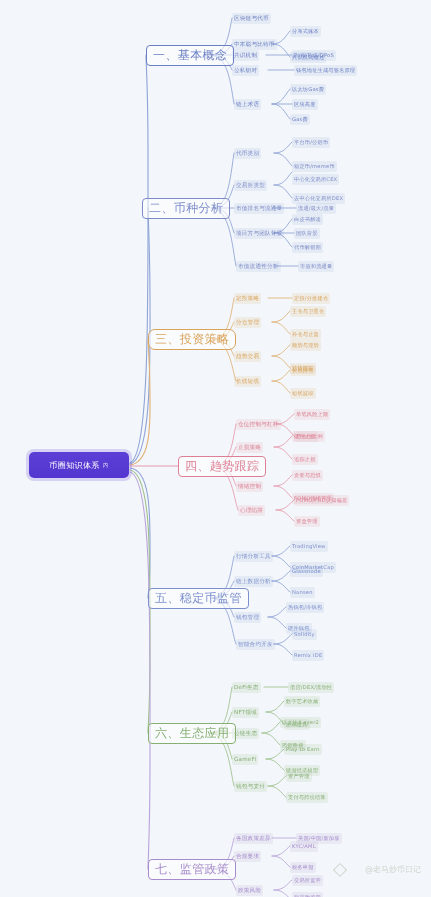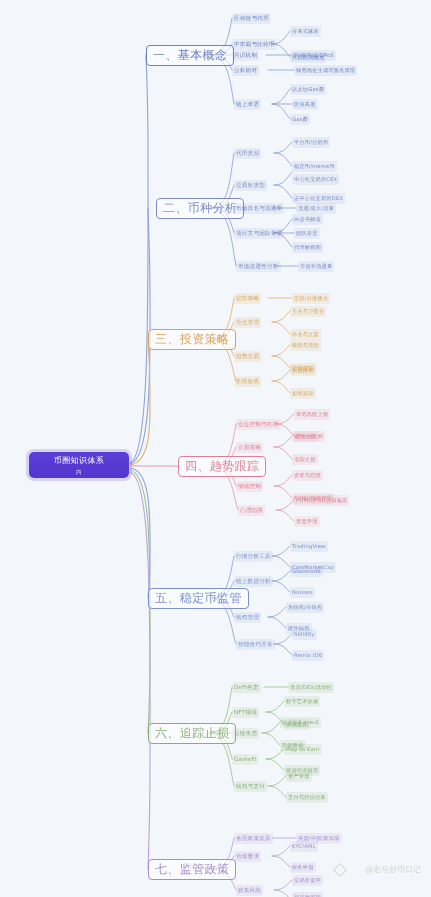--- a/index.html
+++ b/index.html
@@ -20,21 +20,20 @@
     width:100px;height:26px;
     border-radius:5px;
     background:linear-gradient(180deg,#5b3fd6 0%,#5336cf 100%);
     box-shadow:0 0 0 3px rgba(110,80,225,.22);
     display:flex;align-items:center;justify-content:center;
     gap:3px;
     color:#fff;
     font-size:8px;
     letter-spacing:.4px;
     white-space:nowrap;
-    flex-direction:column;
   }
   .root .rsub{font-size:5.5px;opacity:.8;}
 
   
   .b1{
     position:absolute;
     height:21px;
     box-sizing:border-box;
     border:1px solid currentColor;
     border-radius:4px;
@@ -233,39 +232,39 @@
   <div class="n3 c-blue hl-blue" style="left:290px;top:52px;"><span>共识机制概述</span></div>
   <div class="n2 c-blue hl-blue" style="left:232px;top:50px;"><span>共识机制</span></div>
   <div class="n3 c-blue hl-blue" style="left:292px;top:50px;"><span>PoW/PoS/DPoS</span></div>
   <div class="n2 c-blue hl-blue" style="left:232px;top:65px;"><span>公私钥对</span></div>
   <div class="n3 c-blue hl-blue" style="left:294px;top:65px;"><span>钱包地址生成与签名原理</span></div>
   <div class="n2 c-blue hl-blue" style="left:234px;top:99px;"><span>链上术语</span></div>
   <div class="n3 c-blue hl-blue" style="left:290px;top:84px;"><span>以太坊Gas费</span></div>
   <div class="n3 c-blue hl-blue" style="left:292px;top:99px;"><span>区块高度</span></div>
   <div class="n3 c-blue hl-blue" style="left:290px;top:114px;"><span>Gas费</span></div>
 
-  <div class="b1 c-blue2" style="left:156px;top:198px;font-family:Liberation Serif, serif;">
+  <div class="b1 c-blue2" style="left:142px;top:198px;font-family:Liberation Serif, serif;">
     <span>二、币种分析</span>
   </div>
   <div class="n2 c-blue2 hl-blue" style="left:234px;top:148px;"><span>代币类别</span></div>
   <div class="n3 c-blue2 hl-blue" style="left:292px;top:137px;"><span>平台币/公链币</span></div>
   <div class="n3 c-blue2 hl-blue" style="left:292px;top:161px;"><span>稳定币/meme币</span></div>
   <div class="n2 c-blue2 hl-blue" style="left:234px;top:180px;"><span>交易所类型</span></div>
   <div class="n3 c-blue2 hl-blue" style="left:292px;top:174px;"><span>中心化交易所CEX</span></div>
   <div class="n3 c-blue2 hl-blue" style="left:292px;top:193px;"><span>去中心化交易所DEX</span></div>
   <div class="n2 c-blue2 hl-blue" style="left:234px;top:203px;"><span>市值排名与流通量</span></div>
   <div class="n3 c-blue2 hl-blue" style="left:296px;top:203px;"><span>流通/最大/总量</span></div>
   <div class="n2 c-blue2 hl-blue" style="left:234px;top:228px;"><span>项目方与团队背景</span></div>
   <div class="n3 c-blue2 hl-blue" style="left:292px;top:214px;"><span>白皮书解读</span></div>
   <div class="n3 c-blue2 hl-blue" style="left:294px;top:228px;"><span>团队背景</span></div>
   <div class="n3 c-blue2 hl-blue" style="left:292px;top:242px;"><span>代币解锁期</span></div>
   <div class="n2 c-blue2 hl-blue" style="left:236px;top:261px;"><span>市值流通性分析</span></div>
   <div class="n3 c-blue2 hl-blue" style="left:298px;top:261px;"><span>市值和流通量</span></div>
 
-  <div class="b1 c-orange" style="left:148px;top:329px;">
+  <div class="b1 c-orange" style="left:148px;top:329px;border-radius:7px;">
     <span>三、投资策略</span>
   </div>
   <div class="n2 c-orange hl-orange" style="left:234px;top:293px;"><span>定投策略</span></div>
   <div class="n3 c-orange hl-orange" style="left:292px;top:293px;"><span>定投/分批建仓</span></div>
   <div class="n2 c-orange hl-orange" style="left:234px;top:317px;"><span>分仓管理</span></div>
   <div class="n3 c-orange hl-orange" style="left:290px;top:306px;"><span>主仓与卫星仓</span></div>
   <div class="n3 c-orange hl-orange" style="left:290px;top:329px;"><span>补仓与止盈</span></div>
   <div class="n2 c-orange hl-orange" style="left:234px;top:351px;"><span>趋势交易</span></div>
   <div class="n3 c-orange hl-orange" style="left:290px;top:340px;"><span>顺势与逆势</span></div>
   <div class="n3 c-orange hl-orange" style="left:290px;top:363px;"><span>趋势跟踪</span></div>
@@ -299,21 +298,21 @@
   <div class="n3 c-blue3 hl-blue" style="left:290px;top:566px;"><span>Glassnode</span></div>
   <div class="n3 c-blue3 hl-blue" style="left:290px;top:587px;"><span>Nansen</span></div>
   <div class="n2 c-blue3 hl-blue" style="left:234px;top:612px;"><span>钱包管理</span></div>
   <div class="n3 c-blue3 hl-blue" style="left:286px;top:602px;"><span>热钱包/冷钱包</span></div>
   <div class="n3 c-blue3 hl-blue" style="left:286px;top:623px;"><span>硬件钱包</span></div>
   <div class="n2 c-blue3 hl-blue" style="left:236px;top:639px;"><span>智能合约开发</span></div>
   <div class="n3 c-blue3 hl-blue" style="left:292px;top:629px;"><span>Solidity</span></div>
   <div class="n3 c-blue3 hl-blue" style="left:292px;top:650px;"><span>Remix IDE</span></div>
 
   <div class="b1 c-green" style="left:148px;top:723px;">
-    <span>六、追踪止损</span>
+    <span>六、生态应用</span>
   </div>
   <div class="n2 c-green hl-green" style="left:232px;top:682px;"><span>DeFi生态</span></div>
   <div class="n3 c-green hl-green" style="left:288px;top:682px;"><span>借贷/DEX/流动性</span></div>
   <div class="n2 c-green hl-green" style="left:232px;top:707px;"><span>NFT领域</span></div>
   <div class="n3 c-green hl-green" style="left:284px;top:696px;"><span>数字艺术收藏</span></div>
   <div class="n3 c-green hl-green" style="left:284px;top:719px;"><span>游戏道具</span></div>
   <div class="n2 c-green hl-green" style="left:232px;top:728px;"><span>公链生态</span></div>
   <div class="n3 c-green hl-green" style="left:280px;top:717px;"><span>以太坊/Layer2</span></div>
   <div class="n3 c-green hl-green" style="left:280px;top:740px;"><span>跨链桥接</span></div>
   <div class="n2 c-green hl-green" style="left:232px;top:754px;"><span>GameFi</span></div>

